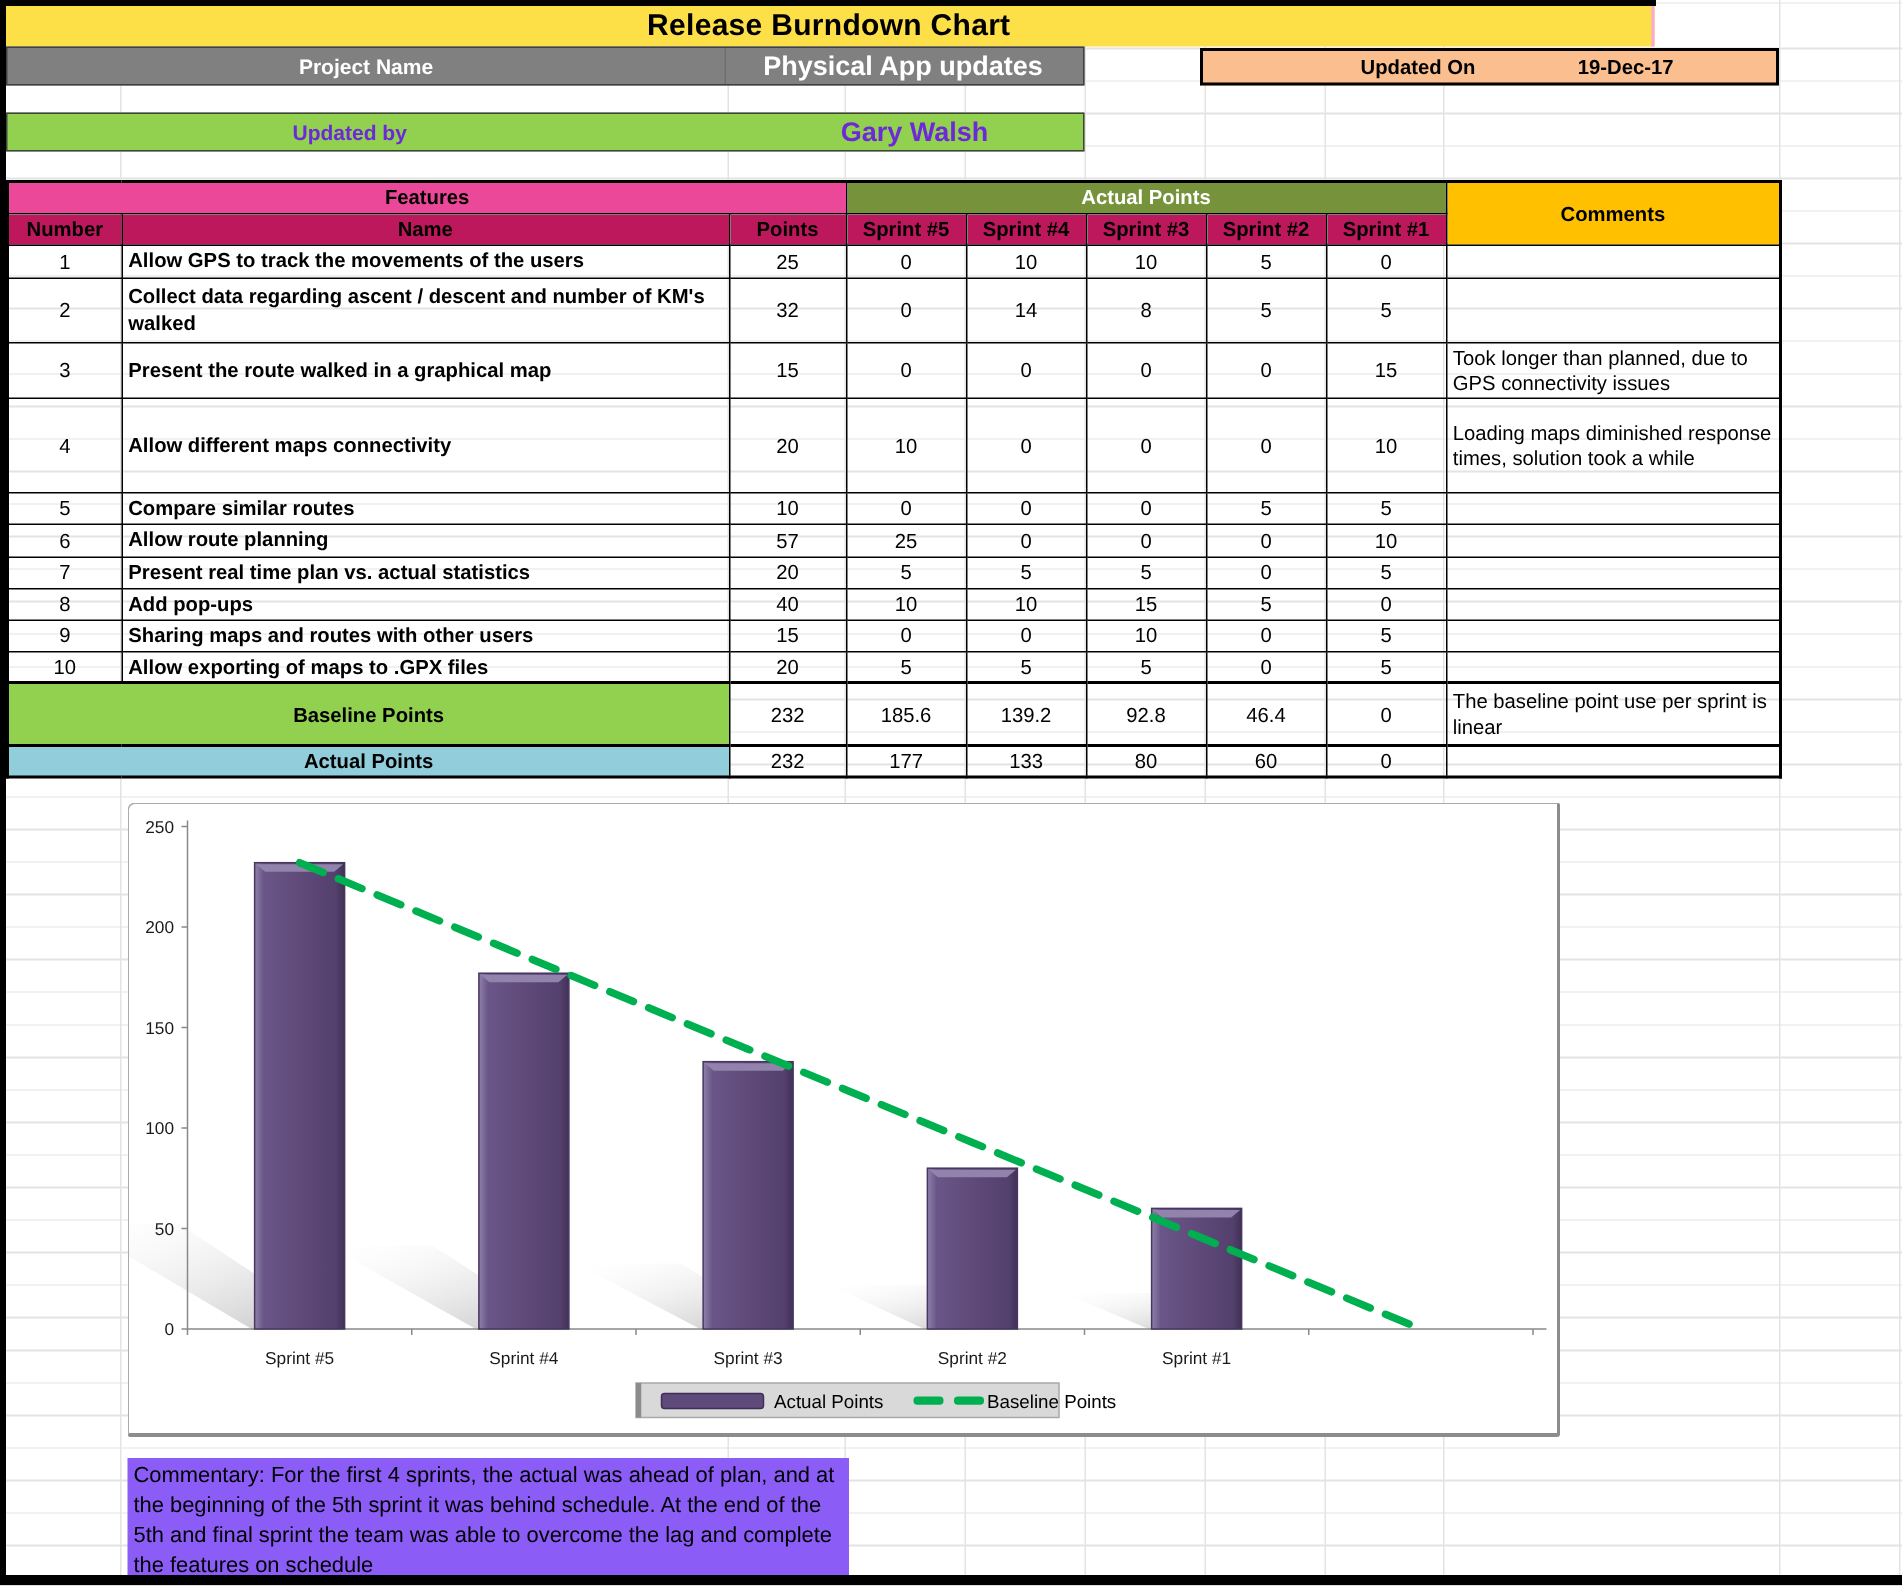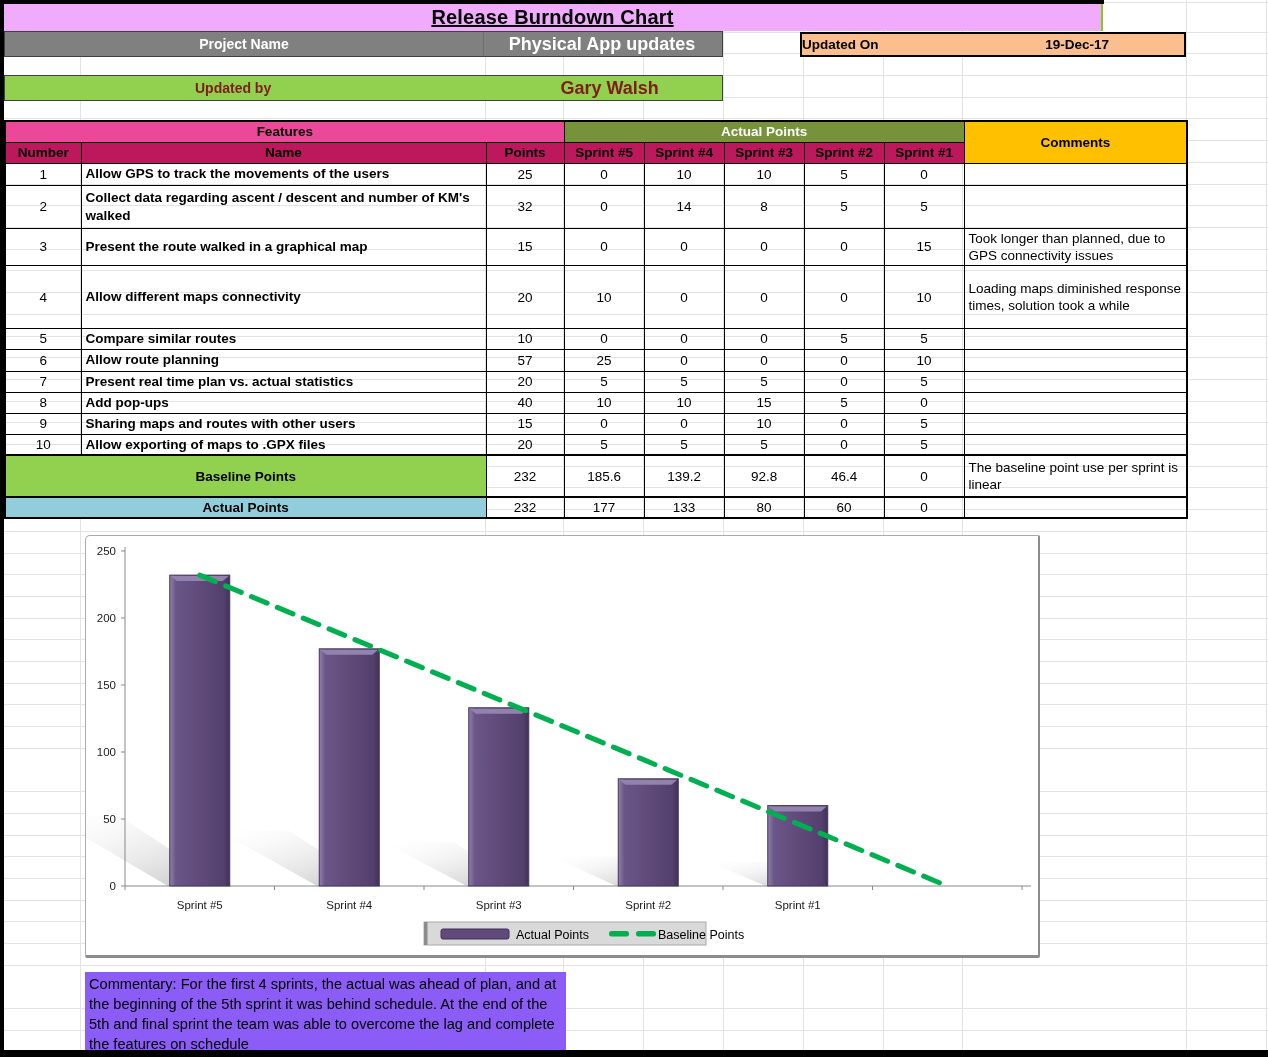--- a/index.html
+++ b/index.html
@@ -20,34 +20,34 @@
     background-position: 0 11px, 80px 0, 485px 0, 563px 0, 643px 0, 723px 0, 803px 0, 883px 0, 962px 0, 1186px 0, 1266px 0;
     background-repeat: repeat, no-repeat,no-repeat,no-repeat,no-repeat,no-repeat,no-repeat,no-repeat,no-repeat,no-repeat,no-repeat; }
 
   .abs { position:absolute; z-index:1; }
 
   
   .edge-left   { left:0; top:0; width:4px; height:1051px; background:#000; z-index:3; }
   .edge-top    { left:0; top:0; width:1104px; height:4px; background:#000; z-index:3; }
   .edge-bottom { left:0; top:1050px; width:1268px; height:7px; background:#000; z-index:3; }
 
-  .title-block { left:4px; top:4px; width:1099px; height:27px; background:#f0abfc;
-                 border-right:2px solid #84cc16; display:flex; align-items:center; justify-content:center;text-decoration:underline; }
+  .title-block { left:4px; top:4px; width:1099px; height:27px; background:#fde047;
+                 border-right:2px solid #f9a8d4; display:flex; align-items:center; justify-content:center; }
   .title-text { font-size:20px; font-weight:bold; letter-spacing:.2px; }
 
   .band { display:flex; align-items:center; border:1px solid #404040; }
   .band-gray  { left:4px; top:31px; width:719px; height:26px; background:#808080; color:#fff; }
-  .band-green { left:4px; top:75px; width:719px; height:26px; background:#92D050; color:#7f1d1d;gap:36px; }
+  .band-green { left:4px; top:75px; width:719px; height:26px; background:#92D050; color:#6d28d9;gap:36px; }
   .band .b-label { width:479px; text-align:center; font-weight:bold; font-size:14px; }
   .band .b-value { width:236px; text-align:center; font-weight:bold; font-size:18px; }
   .band-gray .b-label { border-right:1px solid #6e6e6e; height:100%; display:flex; align-items:center; justify-content:center; }
 
   .updated-on { left:800px; top:32px; width:386px; height:25px; background:#FBBF8F;
                 border:2px solid #000; display:flex; align-items:center; }
-  .updated-on .u-label { width:44%; text-align:left; font-weight:bold; font-size:13.5px; }
+  .updated-on .u-label { width:44%; text-align:right; font-weight:bold; font-size:13.5px;margin-left:24px; }
   .updated-on .u-value { width:56%; text-align:center; font-weight:bold; font-size:13.5px; }
 
   
   .tbl-wrap { left:4px; top:120px; width:1182px; }
   table.main { border-collapse:collapse; table-layout:fixed; width:1182px; }
   table.main td { border:1px solid #000; font-size:13.5px; vertical-align:middle; overflow:hidden; }
   table.main { border:2px solid #000; }
   td.hdr-features { background:#ec4899; text-align:center; font-weight:bold; border-bottom-width:2px; }
   td.hdr-actual   { background:#76933C; color:#fff; text-align:center; font-weight:bold; border-bottom-width:2px; }
   td.hdr-comments { background:#FFC000; text-align:center; font-weight:bold; font-size:14px; border-left-width:2px; border-bottom-width:2px; }

